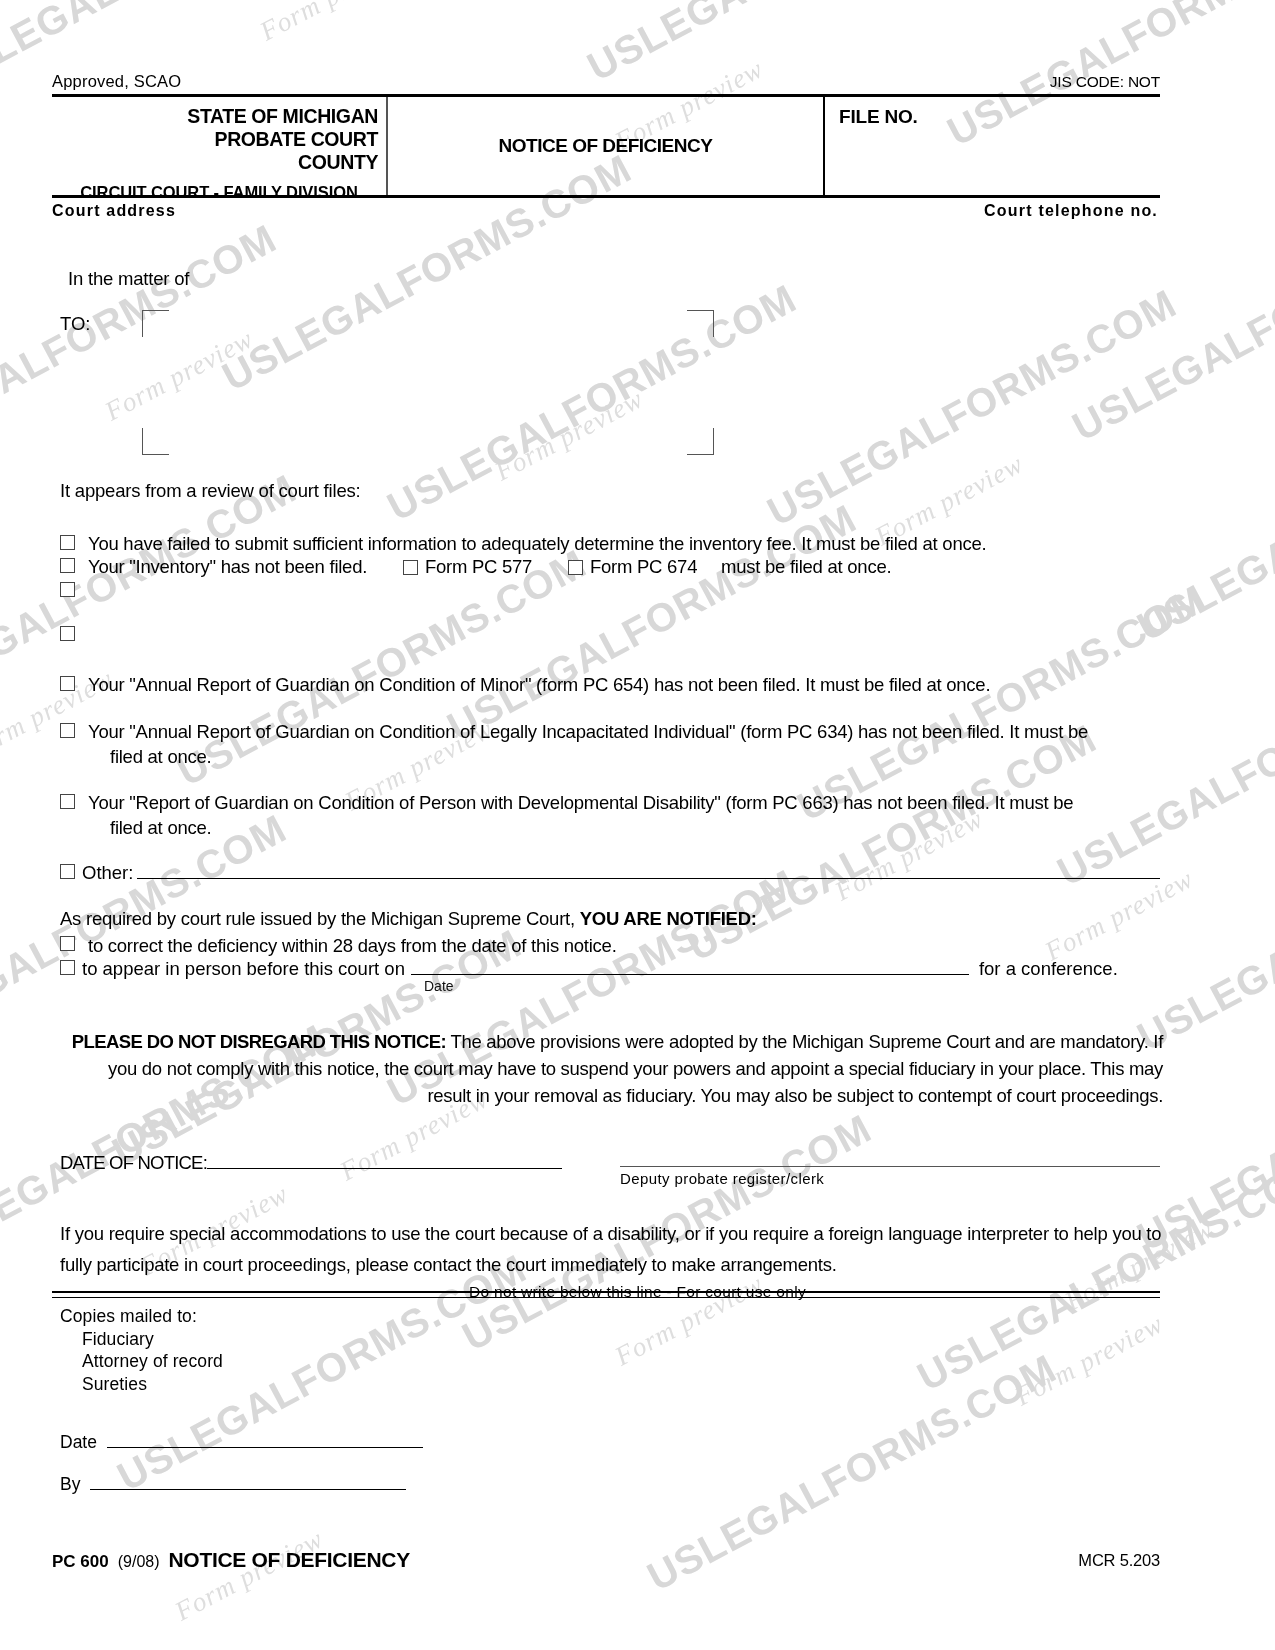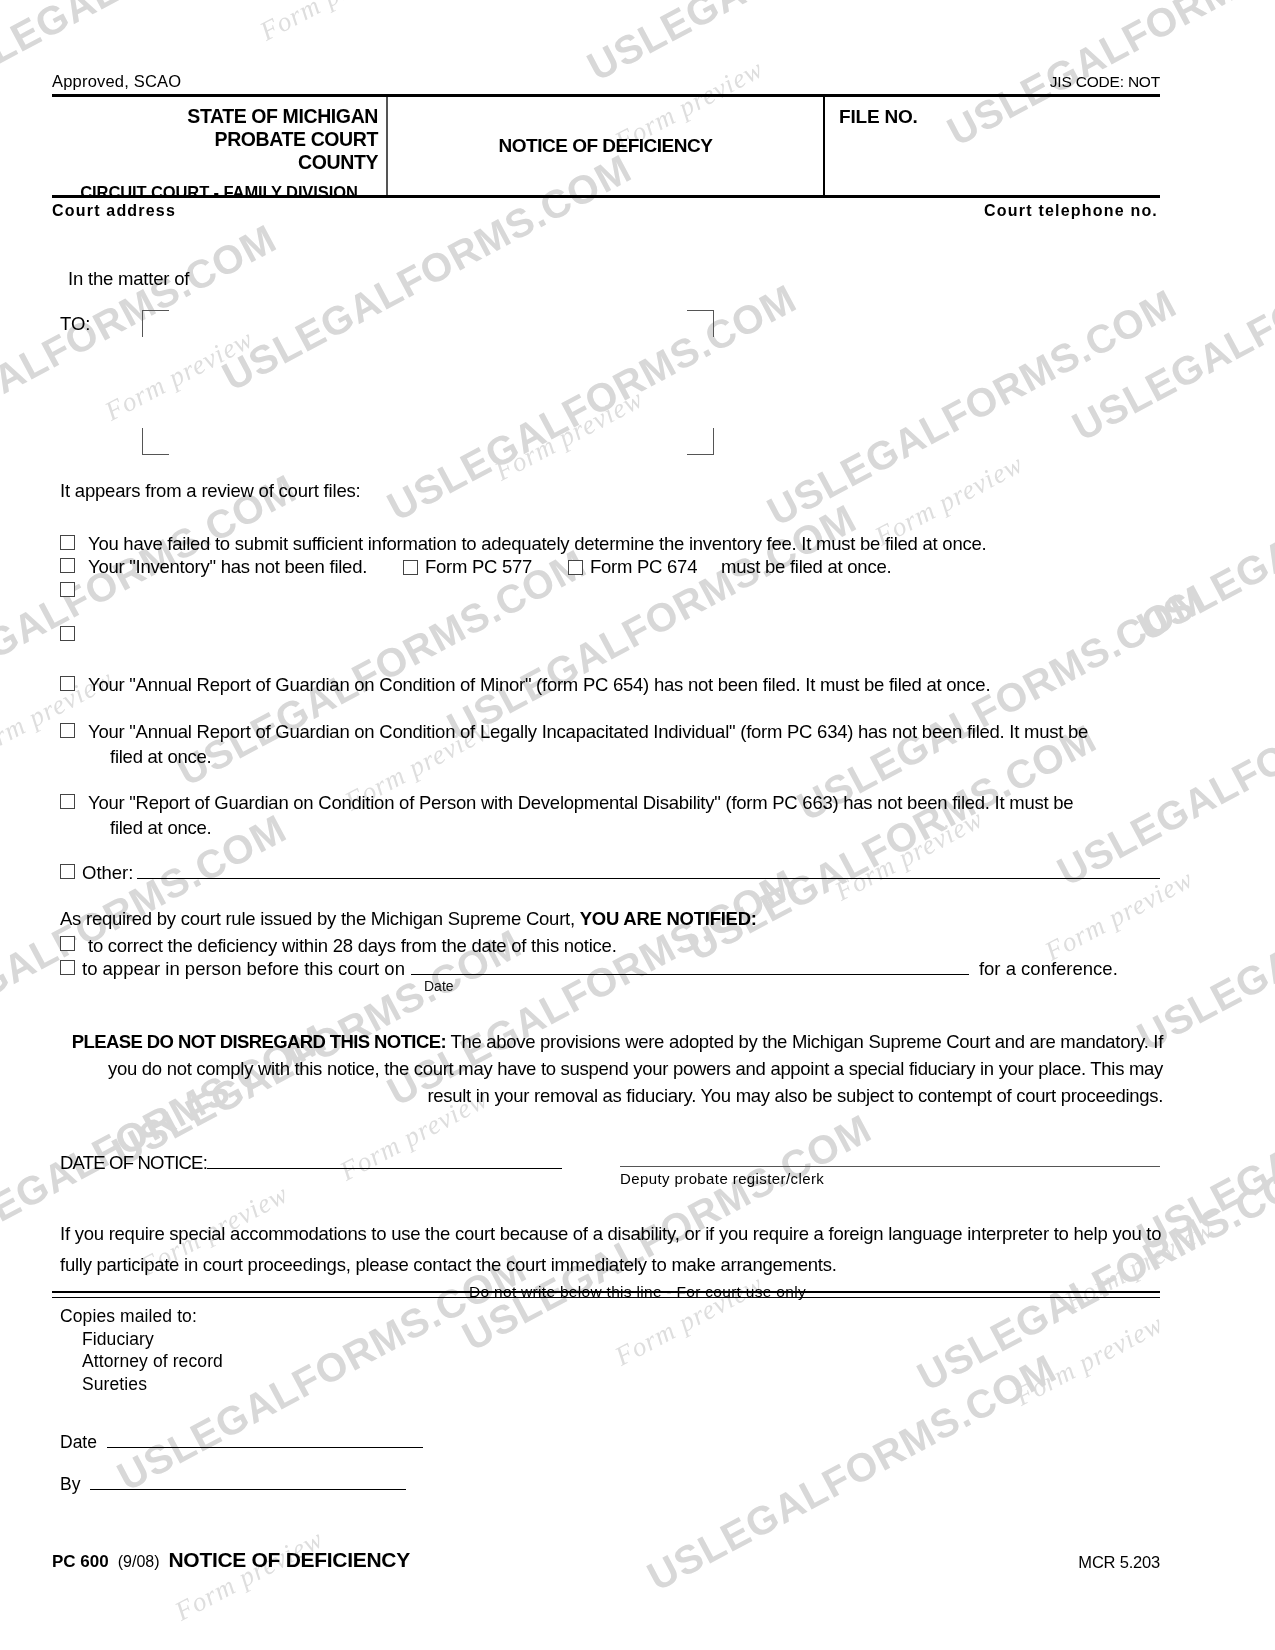--- a/index.html
+++ b/index.html
@@ -343,21 +343,21 @@
     height: 14px;
   }
 
   .footer {
     position: absolute;
     left: 52px;
     top: 1548px;
     width: 1108px;
     display: flex;
     justify-content: space-between;
-    align-items: flex-end;
+    align-items: center;
     font-size: 17px;
   }
   .footer .lf { display: flex; align-items: baseline; gap: 9px; }
   .footer .code { font-weight: bold; font-size: 17px; }
   .footer .rev { font-size: 16px; }
   .footer .ftitle { font-weight: bold; font-size: 21px; letter-spacing: -0.3px; }
   .footer .mcr { font-size: 16.5px; letter-spacing: -0.2px; }
 </style>
 </head>
 <body>

